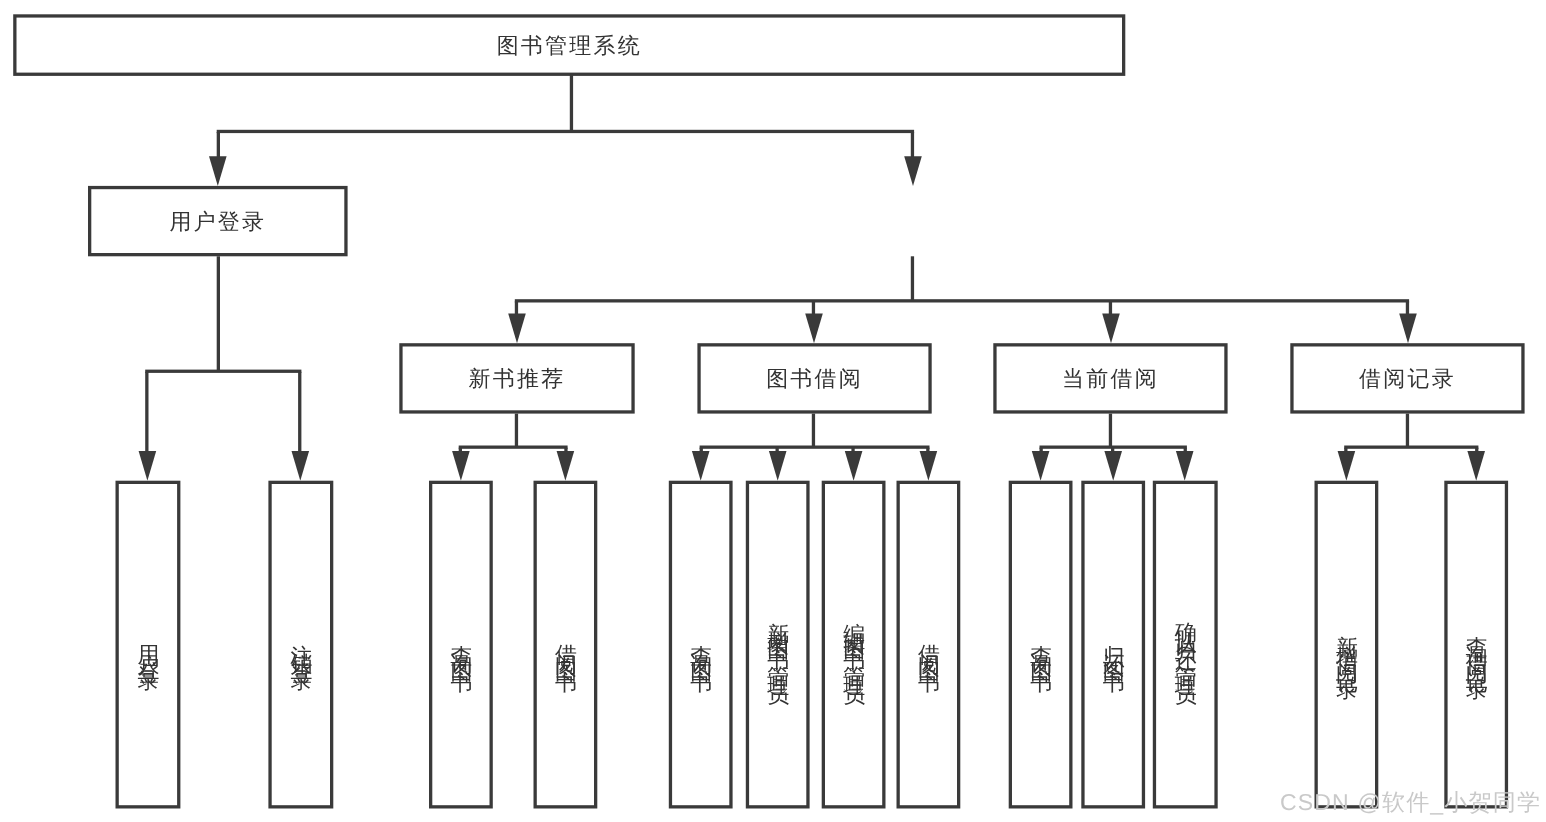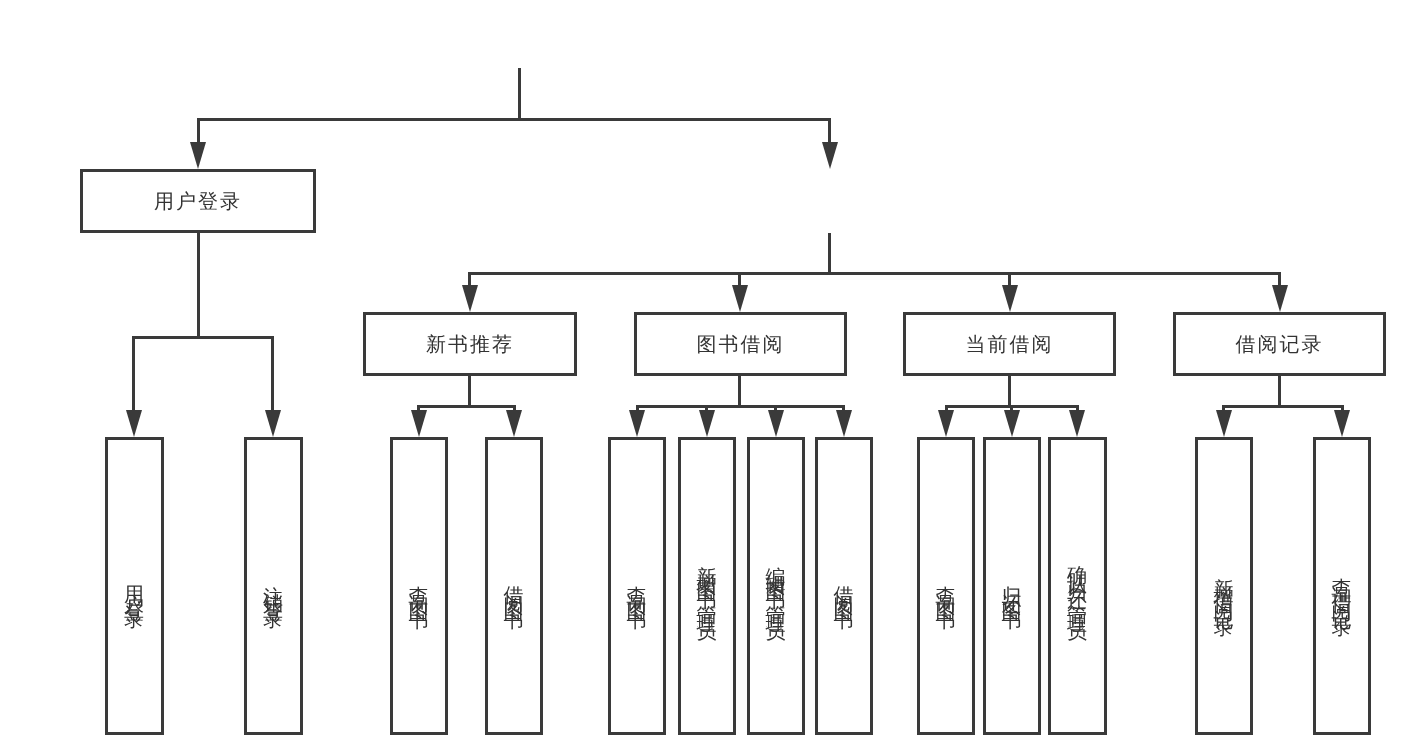--- a/index.html
+++ b/index.html
@@ -50,20 +50,23 @@
     letter-spacing:1px;
     z-index:5;
     pointer-events:none;
   }
 </style>
 </head>
 <body>
 
 <div id="canvas">
 
+  <div class="box" style="left:12px;top:13px;width:1011px;height:56px;">
+    <span>图书管理系统</span>
+  </div>
 
   <div class="vline" style="left:518px;top:68px;height:52px;"></div>
   <div class="hline" style="left:197px;top:118px;width:634px;"></div>
   <div class="vline" style="left:197px;top:120px;height:25px;"></div>
   <div class="arrow" style="left:190px;top:142px;"></div>
   <div class="vline" style="left:828px;top:120px;height:25px;"></div>
   <div class="arrow" style="left:822px;top:142px;"></div>
 
   <div class="box" style="left:80px;top:169px;width:236px;height:64px;">
     <span>用户登录</span>
@@ -171,14 +174,15 @@
     <span class="vtext">确认归还（管理员）</span>
   </div>
 
   <div class="box leaf" style="left:1195px;top:437px;width:58px;height:298px;">
     <span class="vtext">新增借阅记录</span>
   </div>
   <div class="box leaf" style="left:1313px;top:437px;width:58px;height:298px;">
     <span class="vtext">查询借阅记录</span>
   </div>
 
+  <div class="watermark">CSDN @软件_小贺同学</div>
 
 </div>
 
 </body></html>

